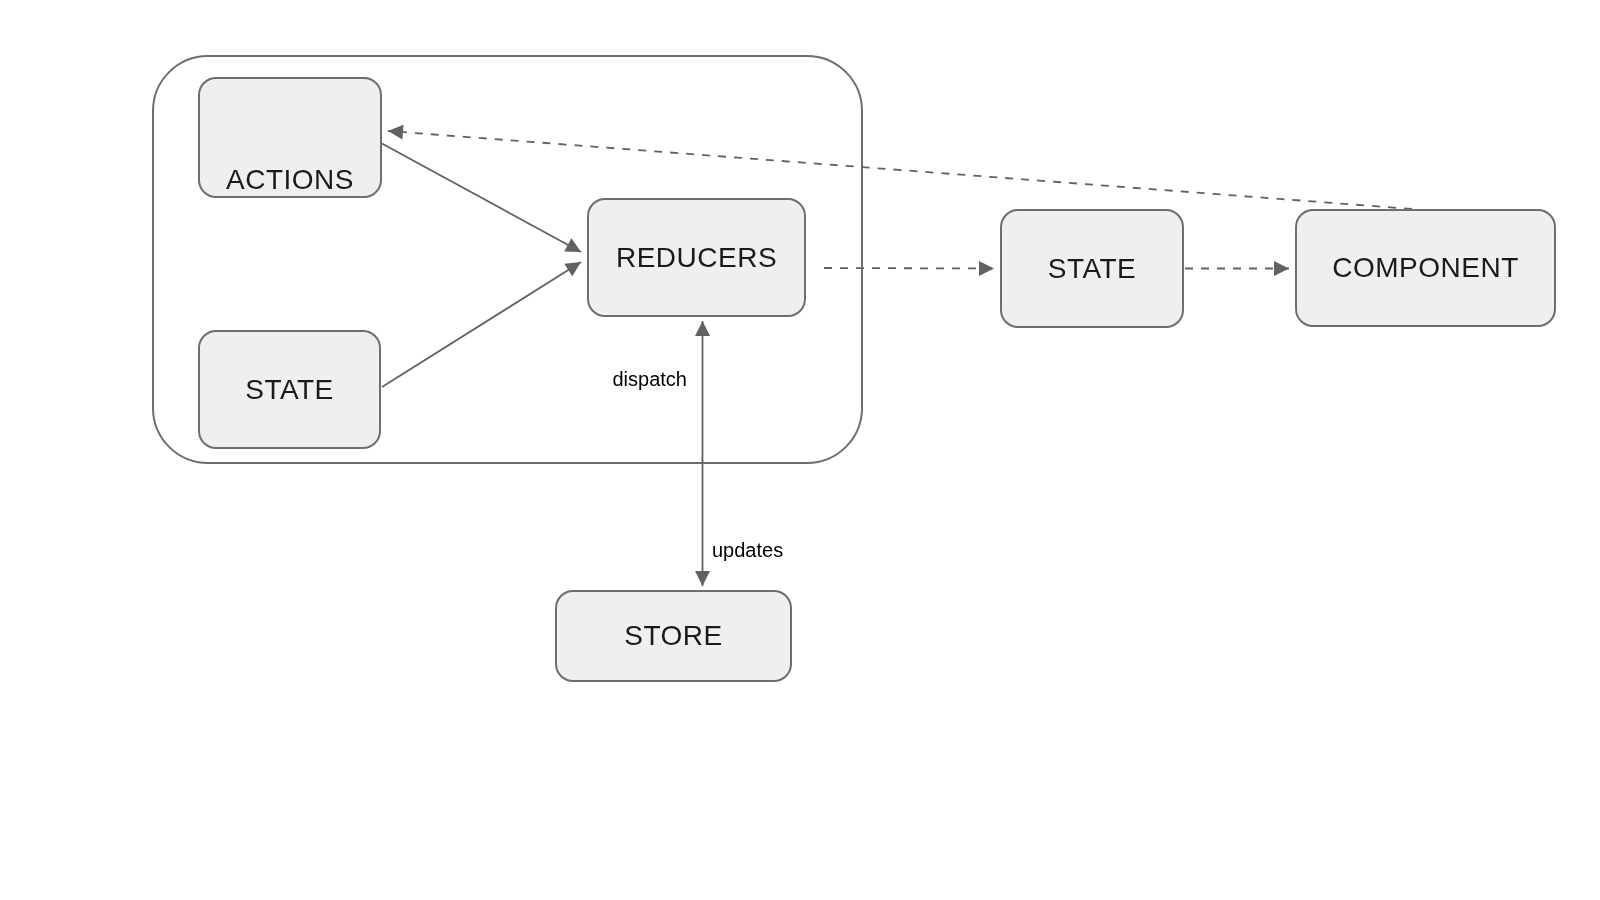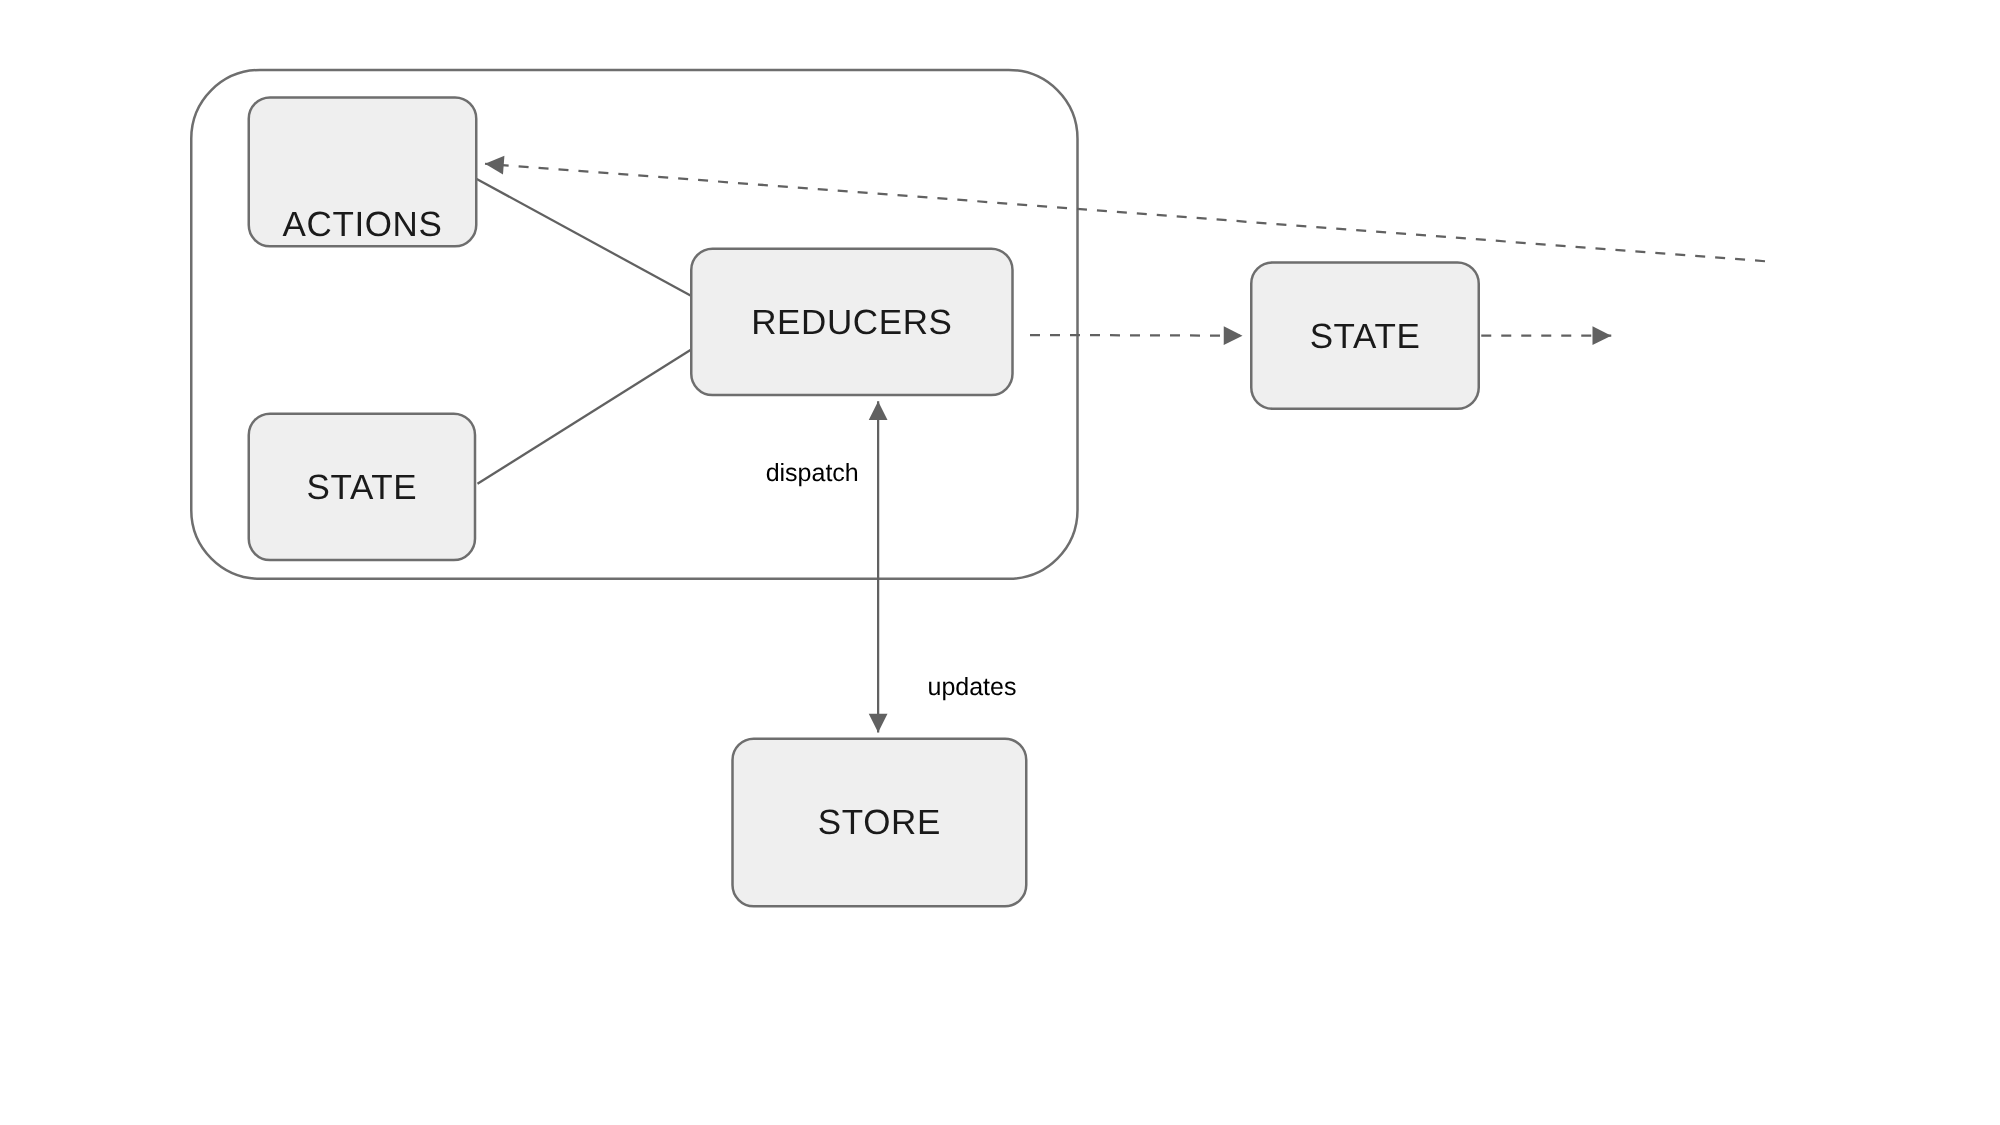--- a/index.html
+++ b/index.html
@@ -23,30 +23,30 @@
   }
   .node{
     position:absolute;display:flex;align-items:center;justify-content:center;
     background:var(--node-fill);border:2px solid var(--node-stroke);
     border-radius:18px;box-sizing:border-box;
     font-size:28px;color:var(--node-text);z-index:3;
     letter-spacing:0.5px;
   }
   .node-actions{left:198px;top:77px;width:184px;height:121px;align-items:flex-end;}
   .node-state-inner{left:198px;top:330px;width:183px;height:119px;}
-  .node-reducers{left:552px;top:198px;width:259px;height:119px;}
-  .node-store{left:585px;top:590px;width:237px;height:136px;}
+  .node-reducers{left:587px;top:198px;width:219px;height:119px;}
+  .node-store{left:555px;top:590px;width:237px;height:92px;}
   .node-state-outer{left:1000px;top:209px;width:184px;height:119px;}
   .node-component{left:1295px;top:209px;width:261px;height:118px;}
   .edge-label{
     position:absolute;font-size:20px;color:var(--label-color);z-index:4;
     line-height:22px;background:var(--background);padding:0 2px;
   }
   .label-dispatch{left:545px;top:340px;width:140px;text-align:right;margin-top:28px;}
-  .label-updates{left:740px;top:539px;text-align:left;}
+  .label-updates{left:710px;top:539px;text-align:left;}
   line{stroke:var(--edge-stroke);stroke-width:1.8px;}
   .dashed{stroke-dasharray:8 8;}
 </style>
 </head>
 <body>
 
 <div class="canvas">
 
   <svg class="edges" viewBox="0 0 1600 900" xmlns="http://www.w3.org/2000/svg">
     <defs>
@@ -83,18 +83,21 @@
   </div>
 
   <div class="node node-store">
     <span>STORE</span>
   </div>
 
   <div class="node node-state-outer">
     <span>STATE</span>
   </div>
 
+  <div class="node node-component">
+    <span>COMPONENT</span>
+  </div>
 
   <div class="edge-label label-dispatch">dispatch</div>
 
   <div class="edge-label label-updates">updates</div>
 
 </div>
 
 </body></html>

